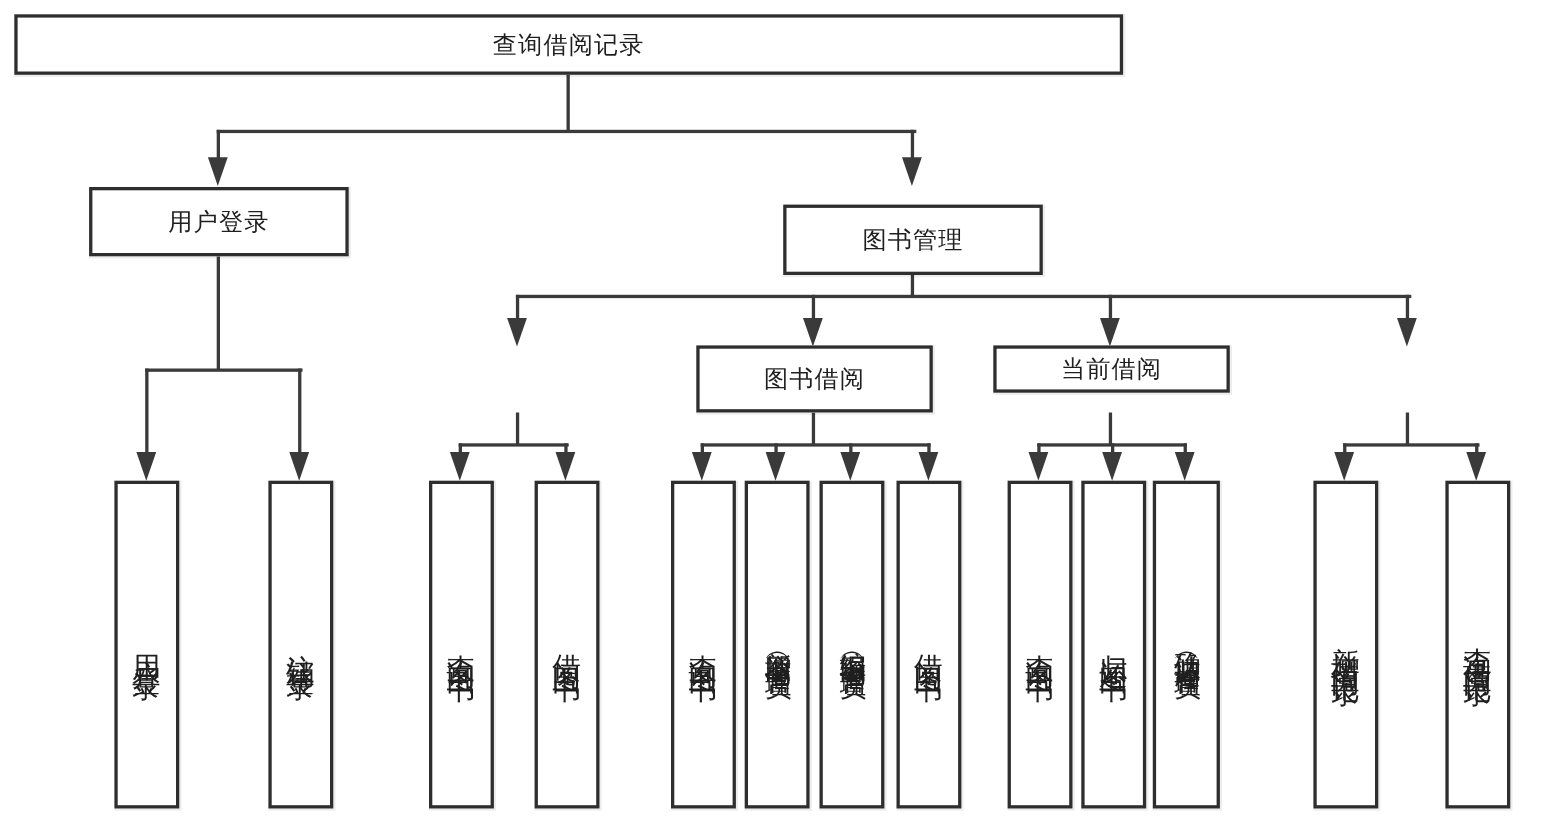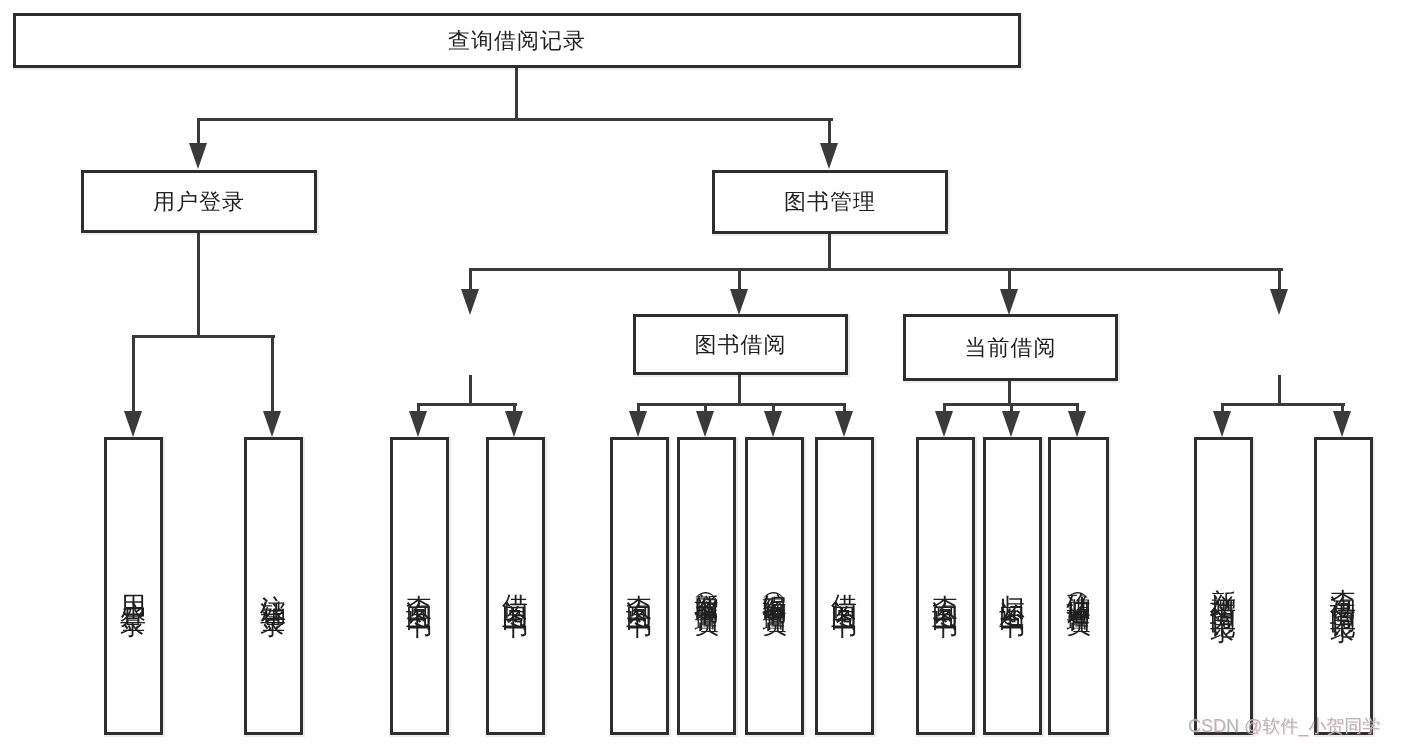--- a/index.html
+++ b/index.html
@@ -120,28 +120,28 @@
   <div class="line" style="left:1341px;top:403px;width:3px;height:10px"></div>
   <div class="arrow" style="left:1333px;top:411px"></div>
 
   <div class="hbox" style="left:13px;top:13px;width:1008px;height:55px">
     <span>查询借阅记录</span>
   </div>
 
   <div class="hbox" style="left:81px;top:170px;width:236px;height:63px">
     <span>用户登录</span>
   </div>
-  <div class="hbox" style="left:712px;top:170px;width:236px;height:64px">
+  <div class="hbox" style="left:712px;top:186px;width:236px;height:64px">
     <span>图书管理</span>
   </div>
 
   <div class="hbox" style="left:633px;top:314px;width:215px;height:61px">
     <span>图书借阅</span>
   </div>
-  <div class="hbox" style="left:903px;top:314px;width:215px;height:67px">
+  <div class="hbox" style="left:903px;top:314px;width:215px;height:43px">
     <span>当前借阅</span>
   </div>
 
   <div class="vbox" style="left:104px">
     <span>用户登录</span>
   </div>
   <div class="vbox" style="left:244px">
     <span>注销登录</span>
   </div>
 
@@ -175,15 +175,14 @@
     <span>确认归还（管理员）</span>
   </div>
 
   <div class="vbox" style="left:1194px">
     <span>新增借阅记录</span>
   </div>
   <div class="vbox" style="left:1314px">
     <span>查询借阅记录</span>
   </div>
 
-  <div class="watermark">CSDN @软件_小贺同学</div>
 
 </div>
 
 </body></html>

